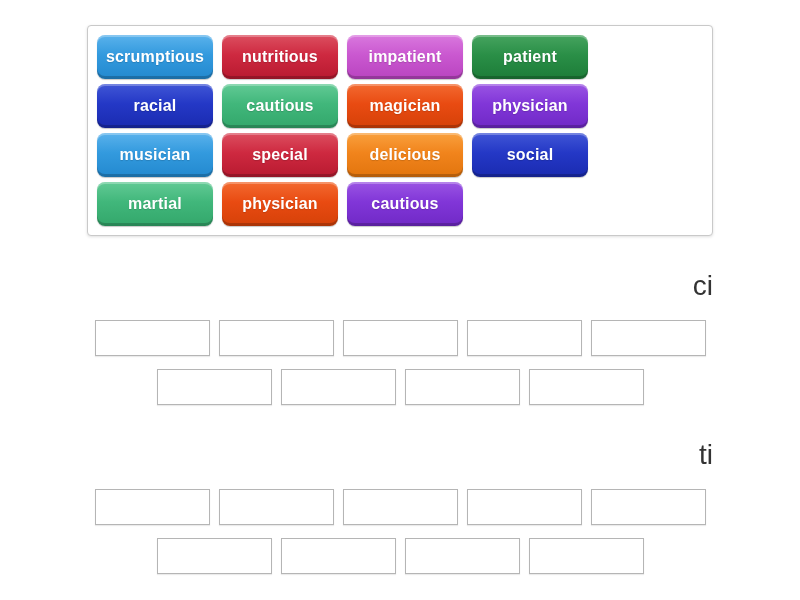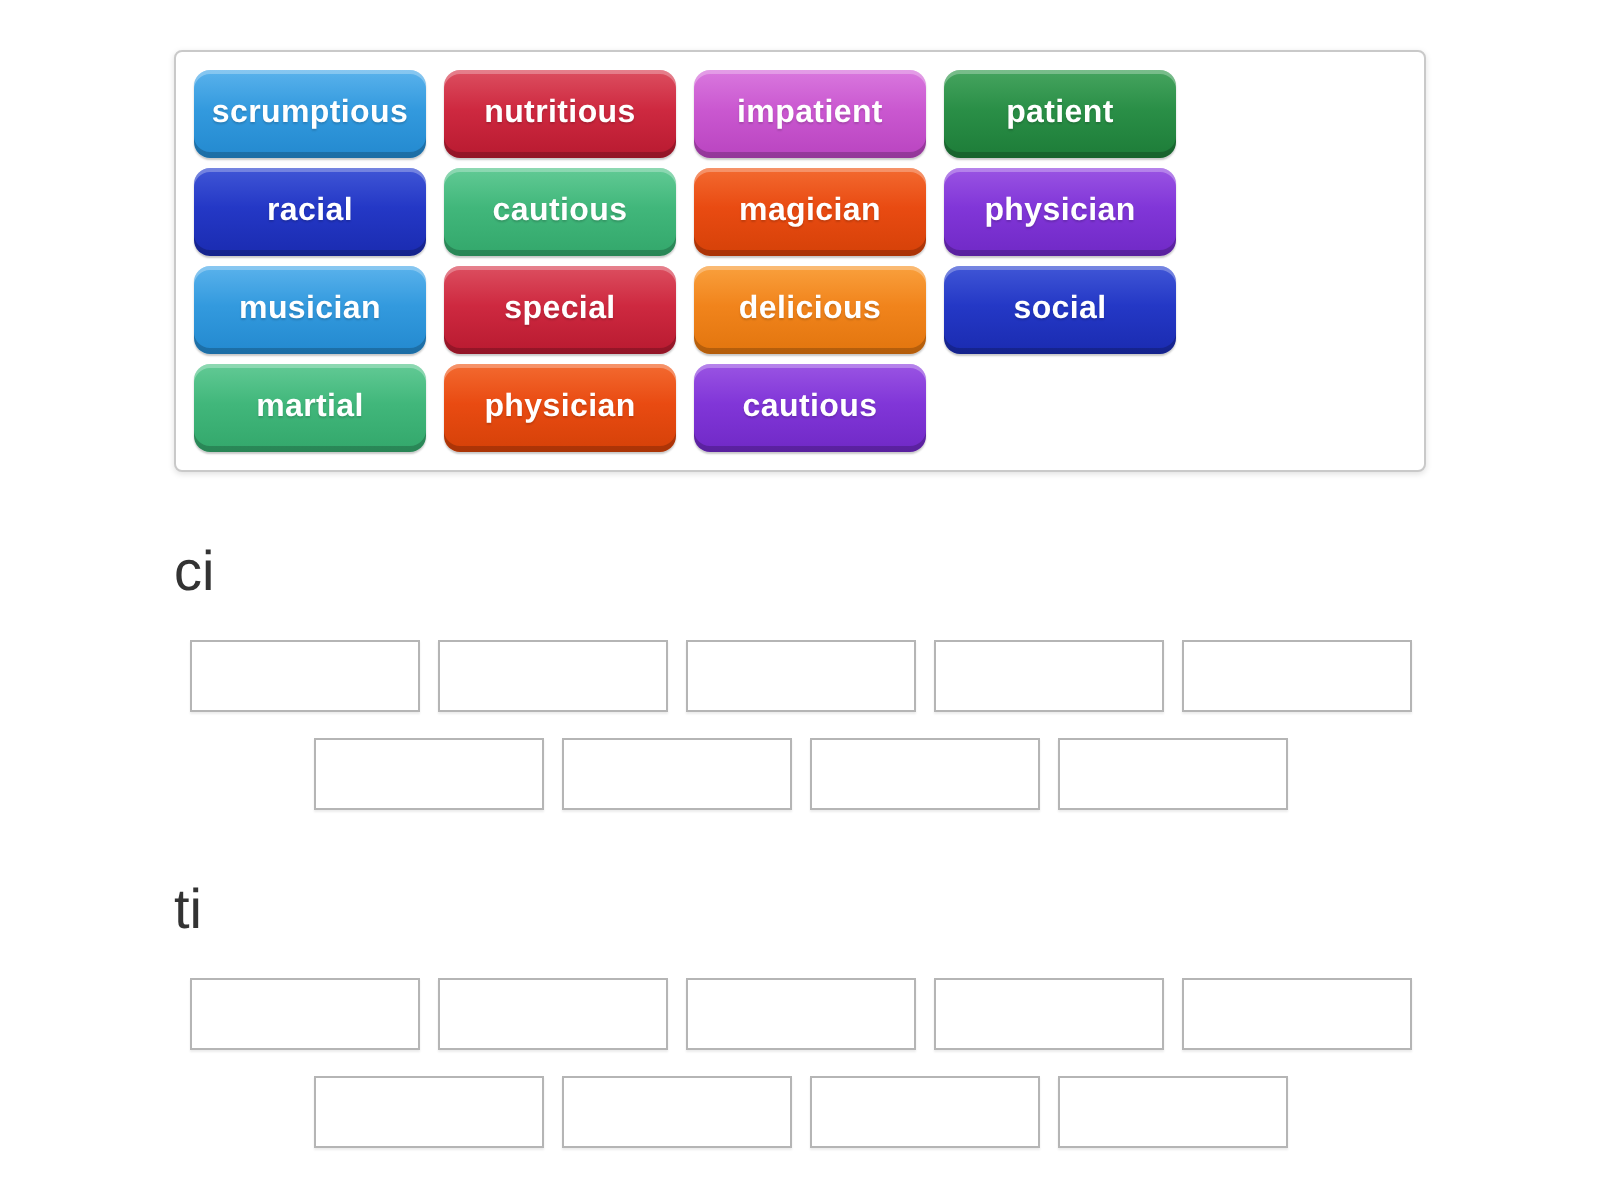--- a/index.html
+++ b/index.html
@@ -47,21 +47,21 @@
     text-shadow: 0 1px 1px rgba(0,0,0,0.15);
   }
   
   .group { margin-top: 30px; }
   .group-title {
     margin: 0 0 14px;
     font-size: 28px;
     font-weight: 400;
     line-height: 40px;
     color: #333333;
-    text-align: left;
+    text-align: right;
   }
   .slot-rows {
     display: flex;
     flex-direction: column;
     gap: 13px;
   }
   .slot-row {
     display: flex;
     justify-content: center;
     gap: 9px;

